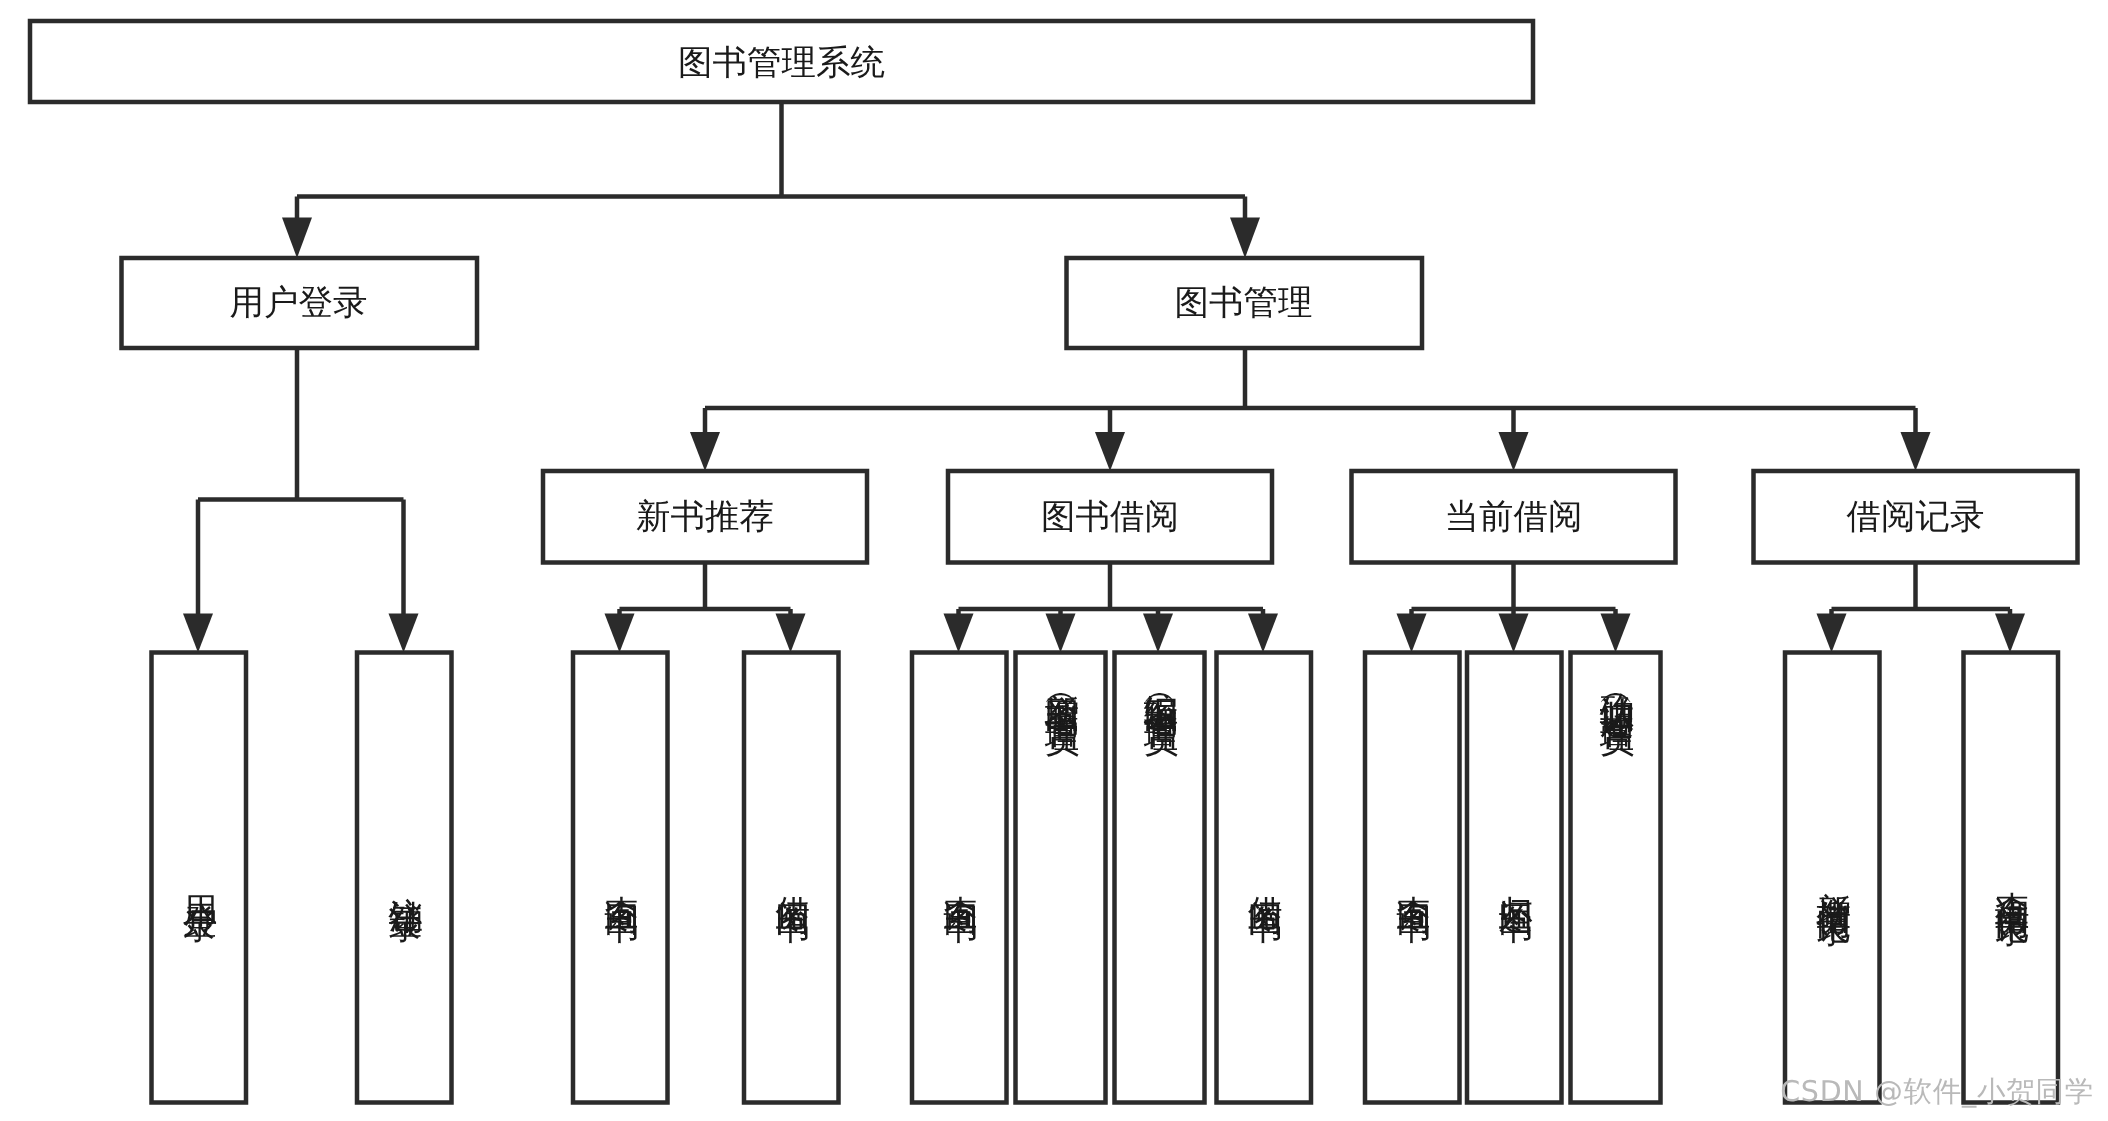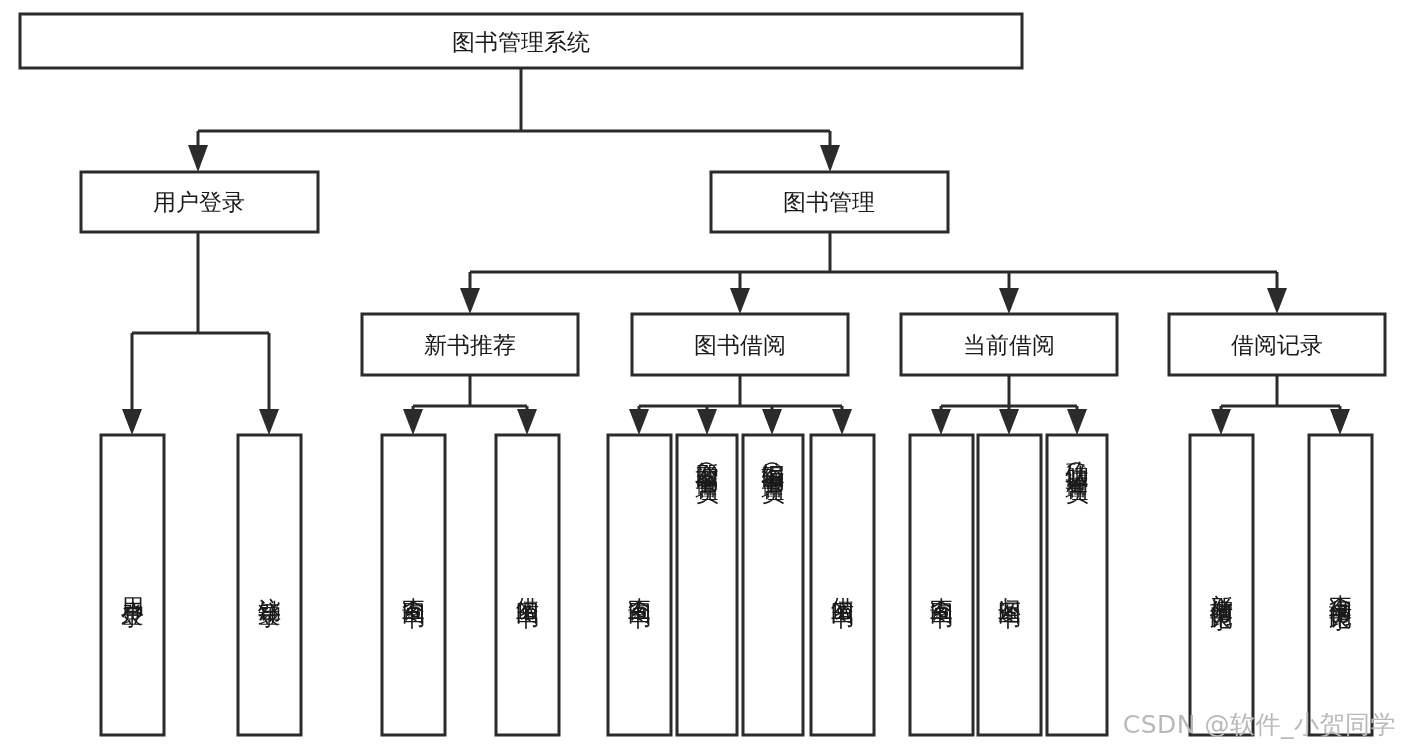--- a/index.html
+++ b/index.html
@@ -64,21 +64,21 @@
     pointer-events: none;
   }
   .vlabel.top-aligned {
     justify-content: flex-start;
   }
   #watermark {
     position: absolute;
     right: 9px;
     bottom: 6px;
     font-family: "DejaVu Sans", "Liberation Sans", sans-serif;
-    font-size: 25px;
+    font-size: 19px;
     color: #b9b9b9;
     white-space: nowrap;
     letter-spacing: 0.5px;
   }
 </style>
 </head>
 <body>
 
 <div id="diagram-root">
 

